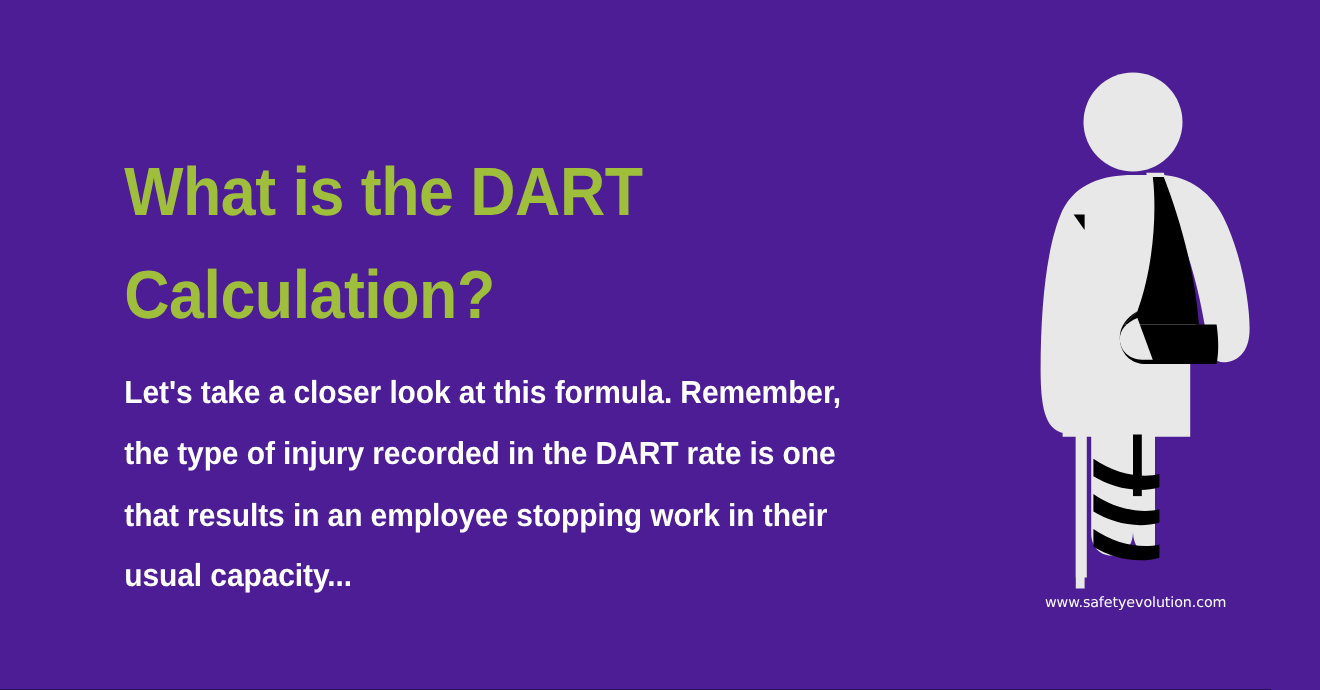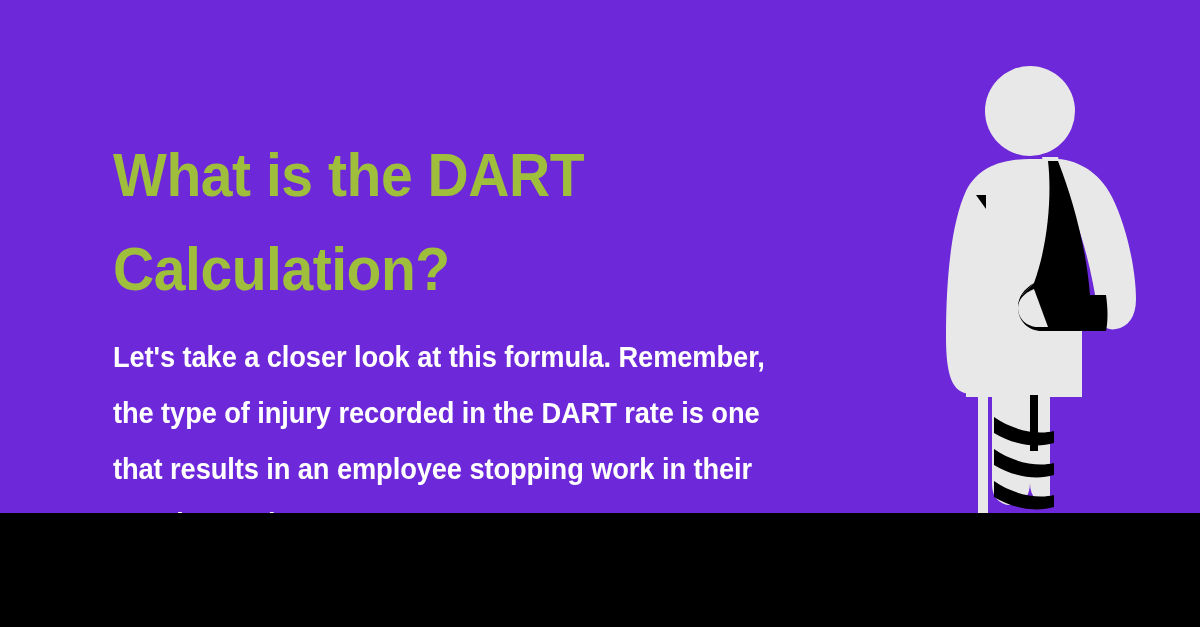--- a/index.html
+++ b/index.html
@@ -8,22 +8,22 @@
     padding: 0;
     background: #000000;
   }
   body {
     font-family: "Liberation Sans", sans-serif;
   }
 
   #slide {
     position: relative;
     width: 1200px;
-    height: 513px;
-    background: #6d28d9;
+    height: 627px;
+    background: #4c1d95;
     overflow: hidden;
   }
 
   
   .text-block {
     position: absolute;
     left: 113px;
     top: 128px;
     width: 790px;
   }
@@ -174,15 +174,16 @@
       </g>
 
       <rect x="100" y="350" width="8" height="56" fill="#000000"></rect>
 
       <rect x="48" y="150" width="8" height="340" fill="#E8E8E8"></rect>
       <path d="M 46 150 L 56 164 L 56 150 Z" fill="#000000"></path>
     </svg>
   </div>
 
   <div class="footer">
+    <div>www.safetyevolution.com</div>
   </div>
 
 </div>
 
 </body></html>

